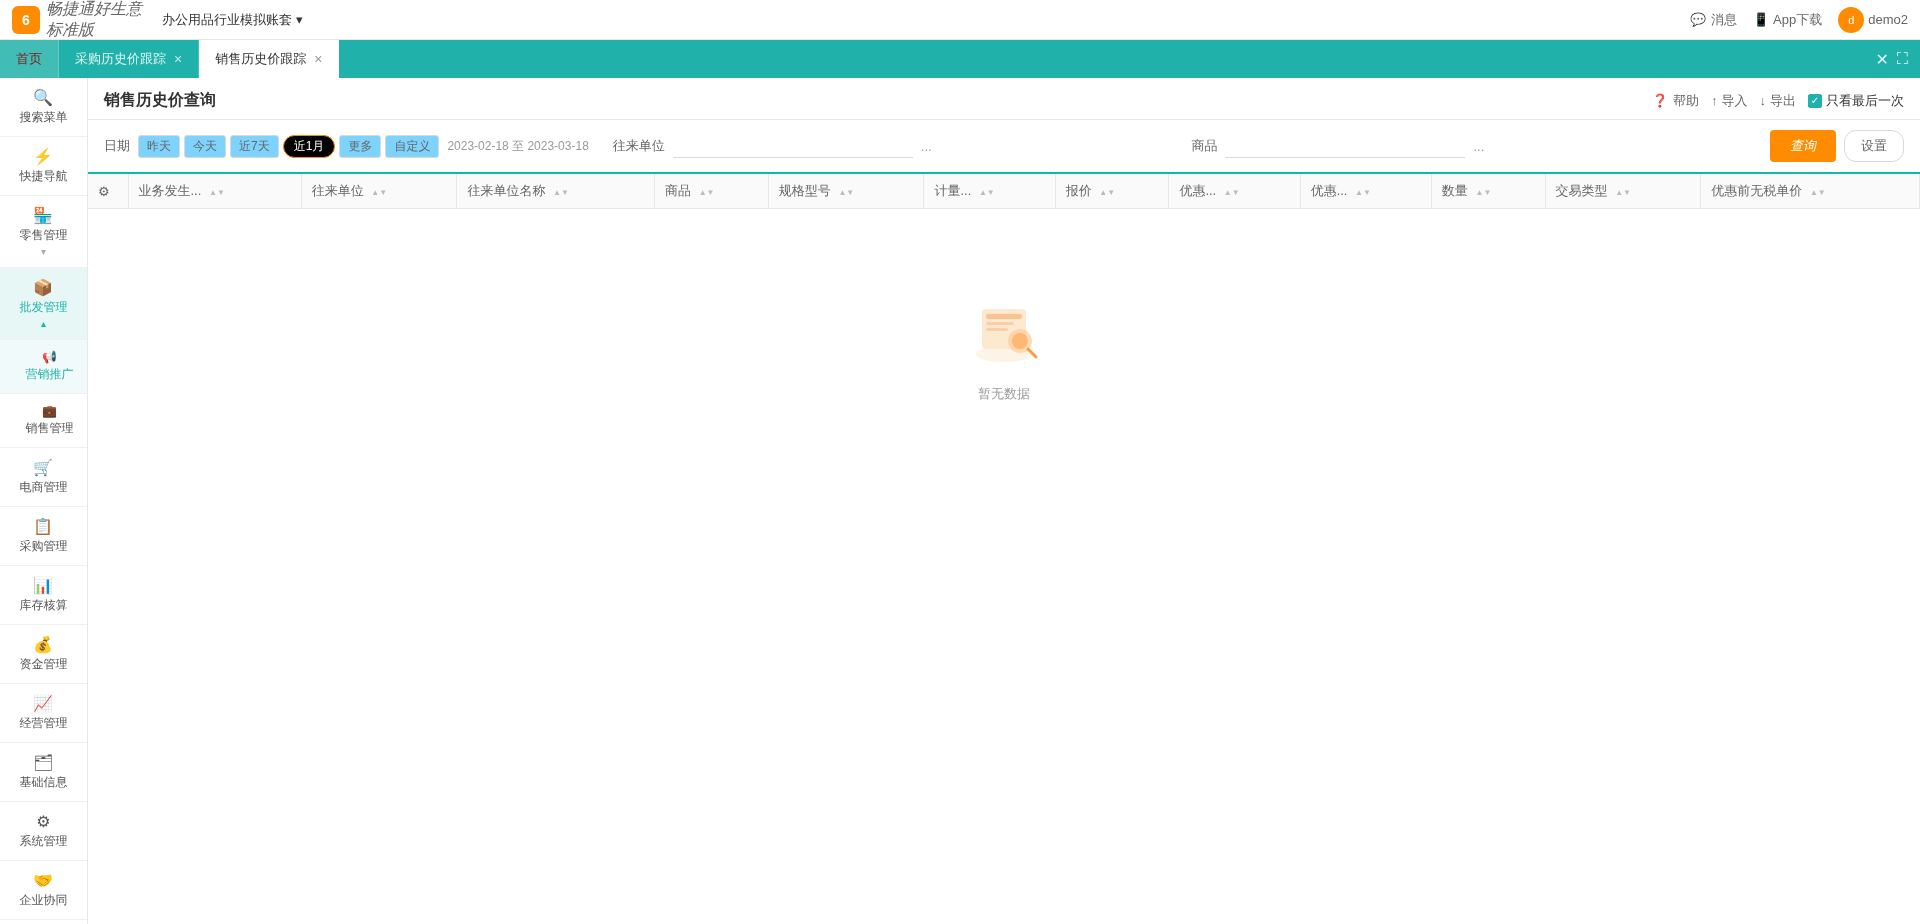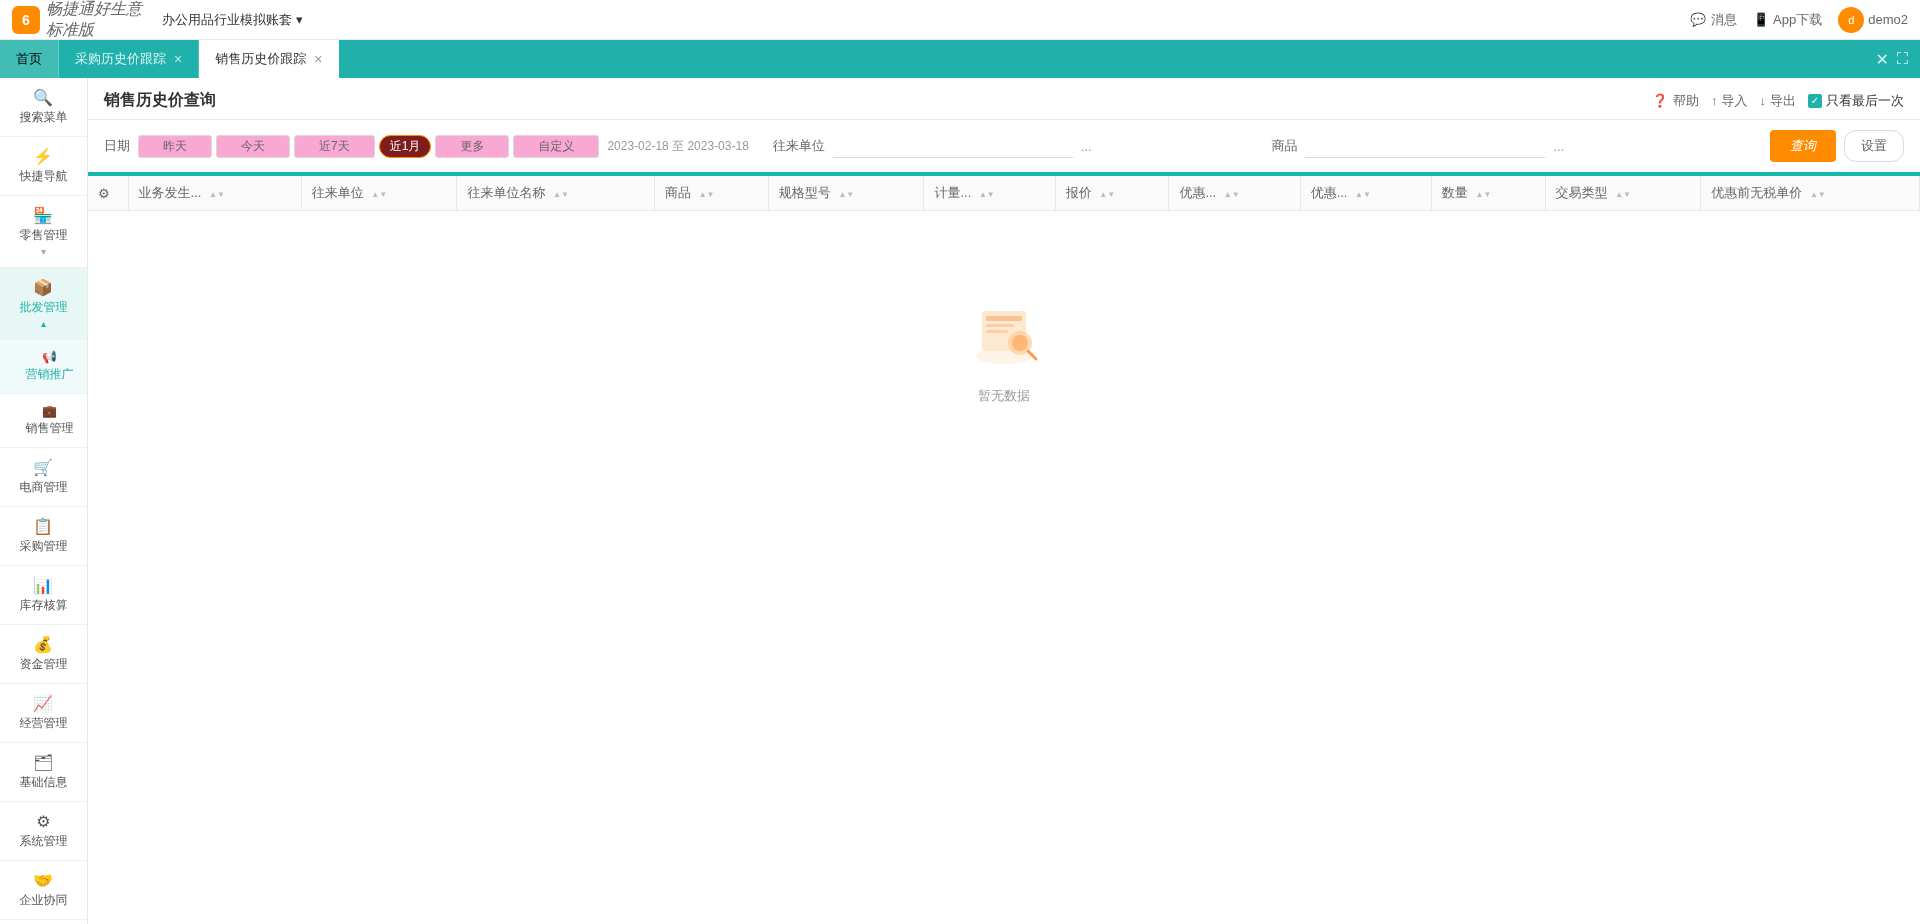--- a/index.html
+++ b/index.html
@@ -12,21 +12,21 @@
     .logo-icon { width: 28px; height: 28px; background: #ff8c00; border-radius: 6px; display: flex; align-items: center; justify-content: center; color: white; font-size: 14px; font-weight: bold; }
     .logo-text { font-size: 16px; color: #666; line-height: 1.3; font-style: italic; }
     .company-selector { display: flex; align-items: center; gap: 4px; color: #333; font-size: 13px; margin-left: 12px; cursor: pointer; }
     .top-bar-right { display: flex; align-items: center; gap: 16px; color: #666; font-size: 13px; }
     .top-bar-right-item { display: flex; align-items: center; gap: 4px; cursor: pointer; }
     .avatar { width: 26px; height: 26px; border-radius: 50%; background: #ff8c00; display: flex; align-items: center; justify-content: center; color: white; font-size: 11px; }
 
     
     .tab-bar { height: 38px; background: #20b2aa; display: flex; align-items: center; padding: 0 0; flex-shrink: 0; }
     .tab { height: 38px; display: flex; align-items: center; padding: 0 16px; cursor: pointer; color: rgba(255,255,255,0.85); font-size: 13px; gap: 8px; border-right: 1px solid rgba(255,255,255,0.2); }
-    .tab.home { background: rgba(255,255,255,0.15); color: #000000; font-family: Liberation Serif, serif; }
+    .tab.home { background: rgba(255,255,255,0.15); color: #7f1d1d; font-family: Liberation Serif, serif; }
     .tab.active { background: #fff; color: #333; }
     .tab-close { font-size: 14px; color: rgba(255,255,255,0.7); cursor: pointer; }
     .tab.active .tab-close { color: #999; }
     .tab-bar-actions { margin-left: auto; display: flex; align-items: center; padding-right: 12px; gap: 8px; }
     .tab-bar-btn { color: rgba(255,255,255,0.85); cursor: pointer; font-size: 16px; }
 
     
     .main-layout { display: flex; flex: 1; overflow: hidden; }
 
     
@@ -41,26 +41,26 @@
     
     .page-header { background: #fff; padding: 12px 16px 0; border-bottom: 1px solid #e8e8e8; flex-shrink: 0; }
     .page-title-row { display: flex; align-items: center; justify-content: space-between; margin-bottom: 8px; }
     .page-title { font-size: 16px; font-weight: 600; color: #333; }
     .page-actions { display: flex; align-items: center; gap: 12px; }
     .action-link { display: flex; align-items: center; gap: 4px; color: #666; font-size: 13px; cursor: pointer; }
     .checkbox-label { display: flex; align-items: center; gap: 4px; color: #333; font-size: 13px; cursor: pointer; }
     .checkbox-checked { width: 14px; height: 14px; background: #20b2aa; border: 1px solid #20b2aa; border-radius: 2px; display: flex; align-items: center; justify-content: center; color: white; font-size: 10px; }
 
     
-    .filter-row { padding: 10px 16px; background: #fff; border-bottom: 4px solid #14b8a6; display: flex; gap: 24px; flex-shrink: 0; }
+    .filter-row { padding: 10px 16px; background: #fff; border-bottom: 2px solid #14b8a6; display: flex; gap: 24px; flex-shrink: 0; }
     .filter-group { display: flex; align-items: center; gap: 8px; }
     .filter-label { color: #666; font-size: 13px; white-space: nowrap; }
     .date-btns { display: flex; align-items: center; gap: 4px; }
-    .date-btn { padding: 2px 24px; border: 1px solid #d9d9d9; border-radius: 3px; cursor: pointer; font-size: 12px; color: #666; background: #f9a8d4; }
-    .date-btn.active { background: #7f1d1d; color: white; border-color: #ff8c00; border-radius: 12px; padding: 2px 10px; }
+    .date-btn { padding: 2px 8px; border: 1px solid #d9d9d9; border-radius: 3px; cursor: pointer; font-size: 12px; color: #666; background: #7dd3fc; }
+    .date-btn.active { background: #000000; color: white; border-color: #ff8c00; border-radius: 12px; padding: 2px 10px; }
     .date-range { color: #999; font-size: 12px; margin-left: 0; }
     .filter-input { border: none; border-bottom: 1px solid #d9d9d9; outline: none; width: 200px; padding: 4px 0; font-size: 13px; color: #333; background: transparent; }
     .filter-dots { color: #999; cursor: pointer; }
     .filter-actions { margin-left: auto; display: flex; gap: 8px; }
     .btn-query { background: #ff8c00; color: white; border: none; padding: 6px 20px; border-radius: 4px; cursor: pointer; font-size: 13px; font-style: italic; }
     .btn-settings { background: #fff; color: #666; border: 1px solid #d9d9d9; padding: 6px 16px; border-radius: 12px; cursor: pointer; font-size: 13px; }
 
     
     .table-wrapper { flex: 1; overflow: auto; background: #fff; margin: 0; }
     .data-table { width: 100%; border-collapse: collapse; font-size: 13px; }

